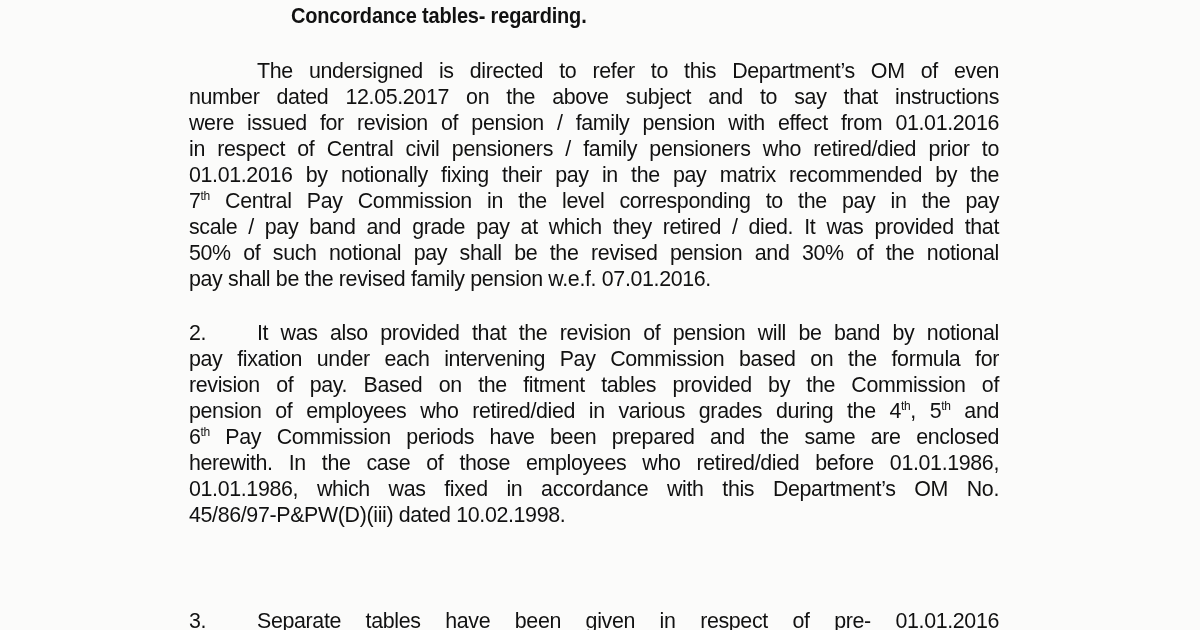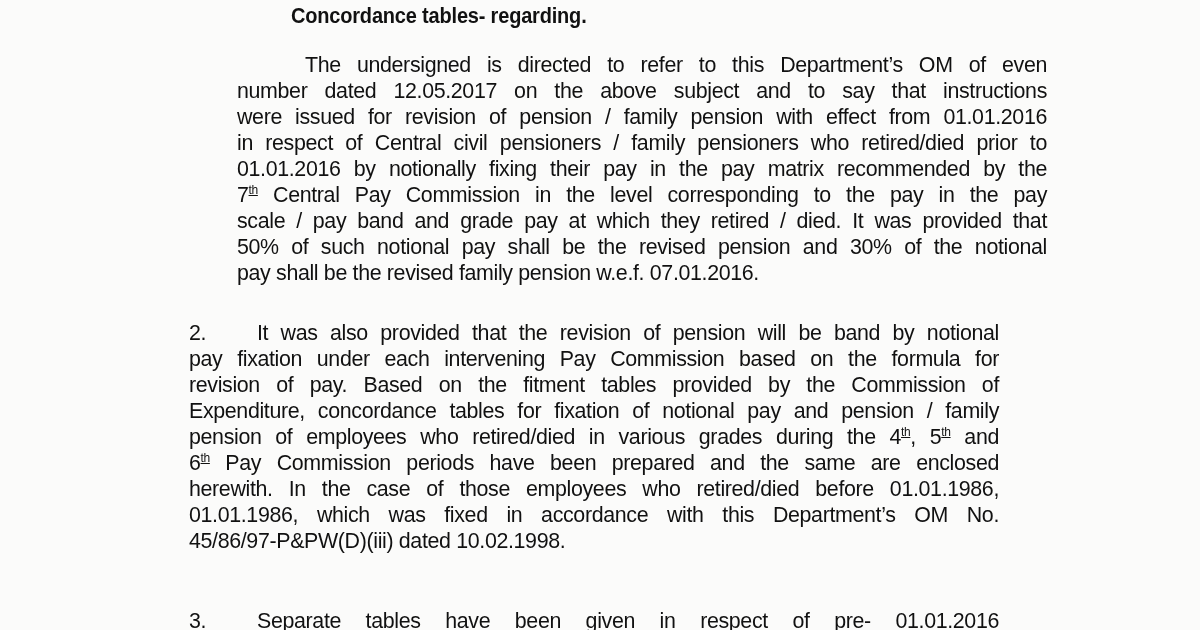--- a/index.html
+++ b/index.html
@@ -24,22 +24,22 @@
       font-size: 21.4px; line-height: 26px;
       text-align: justify; letter-spacing: -0.35px;
     }
     .line {
       display: block; text-align: justify; text-align-last: justify;
       white-space: nowrap; height: 26px;
     }
     .line.last { text-align-last: left; }
     .indent { display: inline-block; width: 68px; }
     .num { display: inline-block; width: 68px; }
-    sup { font-size: 12px; line-height: 0; vertical-align: 8px; text-decoration: underline; }
-    .p1 { top: 52px; margin-left: 48px; }
+    sup { font-size: 12px; line-height: 0; vertical-align: 8px; }
+    .p1 { top: 58px; }
     .p2 { top: 320px; }
     .p3 { top: 608px; }
   </style>
 </head>
 <body>
 
 <div class="page">
   <div class="cutline"></div>
 
   <div class="subject">Concordance tables- regarding.</div>
@@ -53,21 +53,20 @@
     <span class="line"><span>7</span><sup>th</sup><span> Central Pay Commission in the level corresponding to the pay in the pay</span></span>
     <span class="line">scale / pay band and grade pay at which they retired / died. It was provided that</span>
     <span class="line">50% of such notional pay shall be the revised pension and 30% of the notional</span>
     <span class="line last">pay shall be the revised family pension w.e.f. 07.01.2016.</span>
   </div>
 
   <div class="para p2">
     <span class="line"><span class="num">2.</span><span>It was also provided that the revision of pension will be band by notional</span></span>
     <span class="line">pay fixation under each intervening Pay Commission based on the formula for</span>
     <span class="line">revision of pay. Based on the fitment tables provided by the Commission of</span>
-    <span class="line">Expenditure, concordance tables for fixation of notional pay and pension / family</span>
     <span class="line"><span>pension of employees who retired/died in various grades during the 4</span><sup>th</sup><span>, 5</span><sup>th</sup><span> and</span></span>
     <span class="line"><span>6</span><sup>th</sup><span> Pay Commission periods have been prepared and the same are enclosed</span></span>
     <span class="line">herewith.  In the case of those employees who retired/died before 01.01.1986,</span>
     <span class="line">01.01.1986, which was fixed in accordance with this Department’s OM No.</span>
     <span class="line last">45/86/97-P&amp;PW(D)(iii) dated 10.02.1998.</span>
   </div>
 
   <div class="para p3">
     <span class="line"><span class="num">3.</span><span>Separate tables have been given in respect of pre- 01.01.2016</span></span>
   </div>

